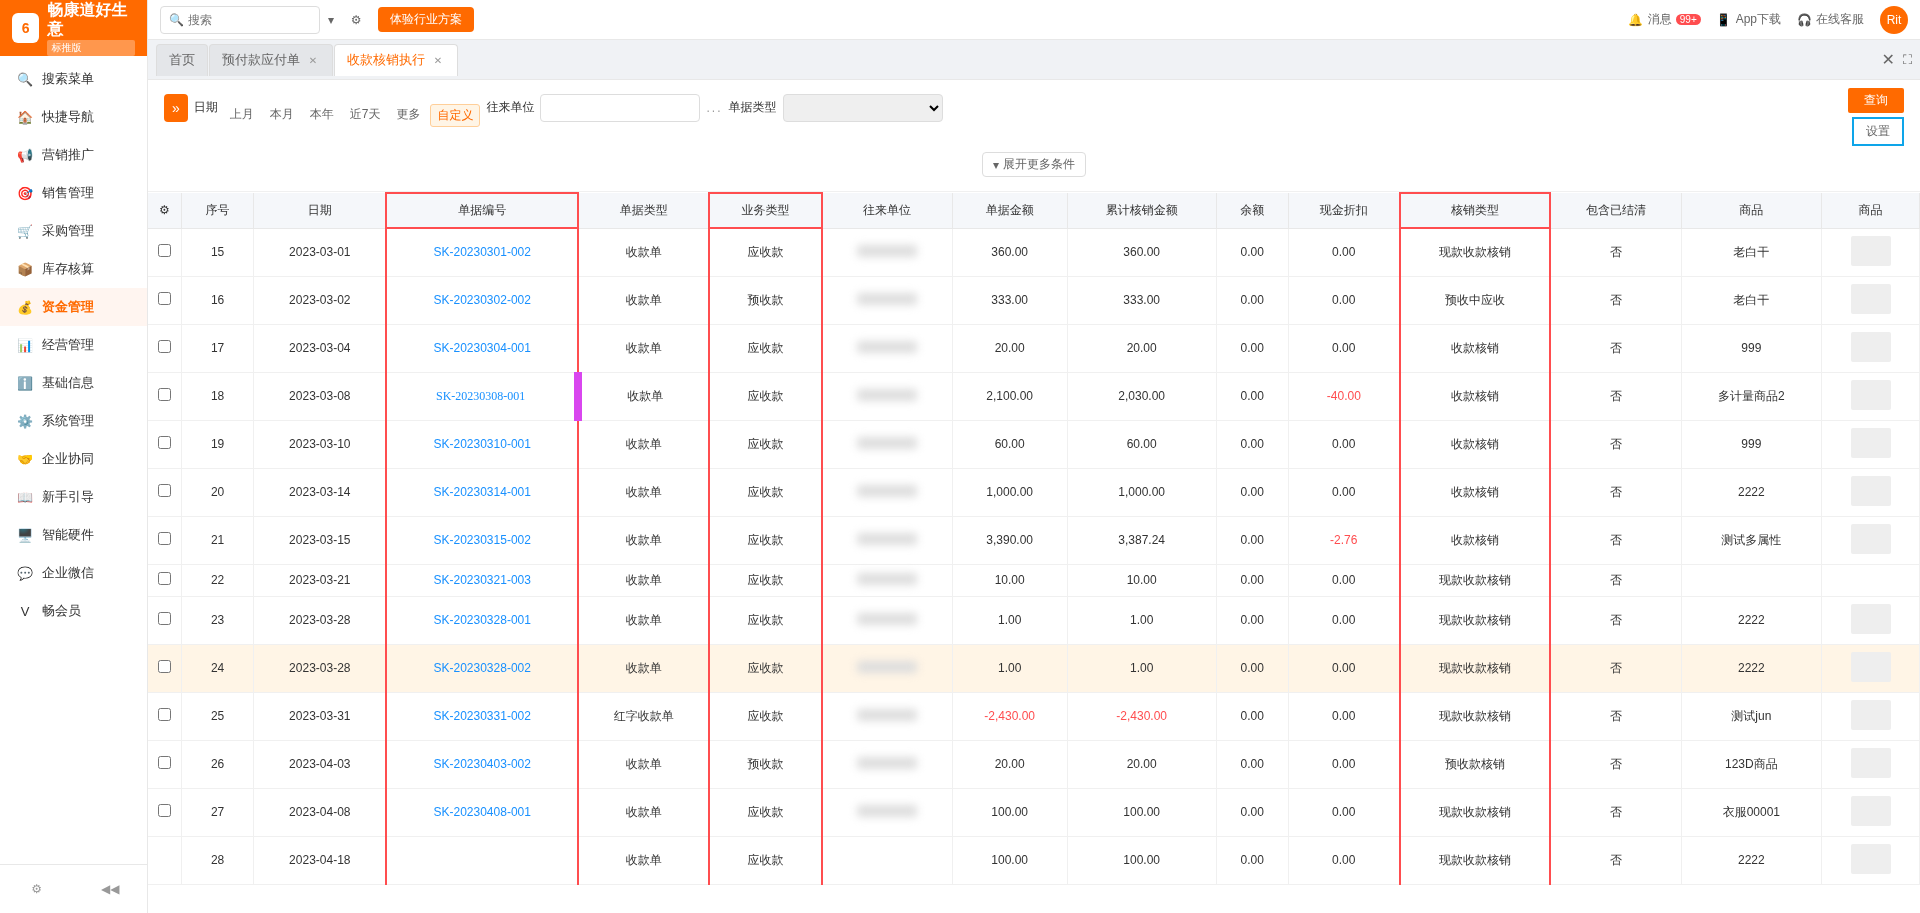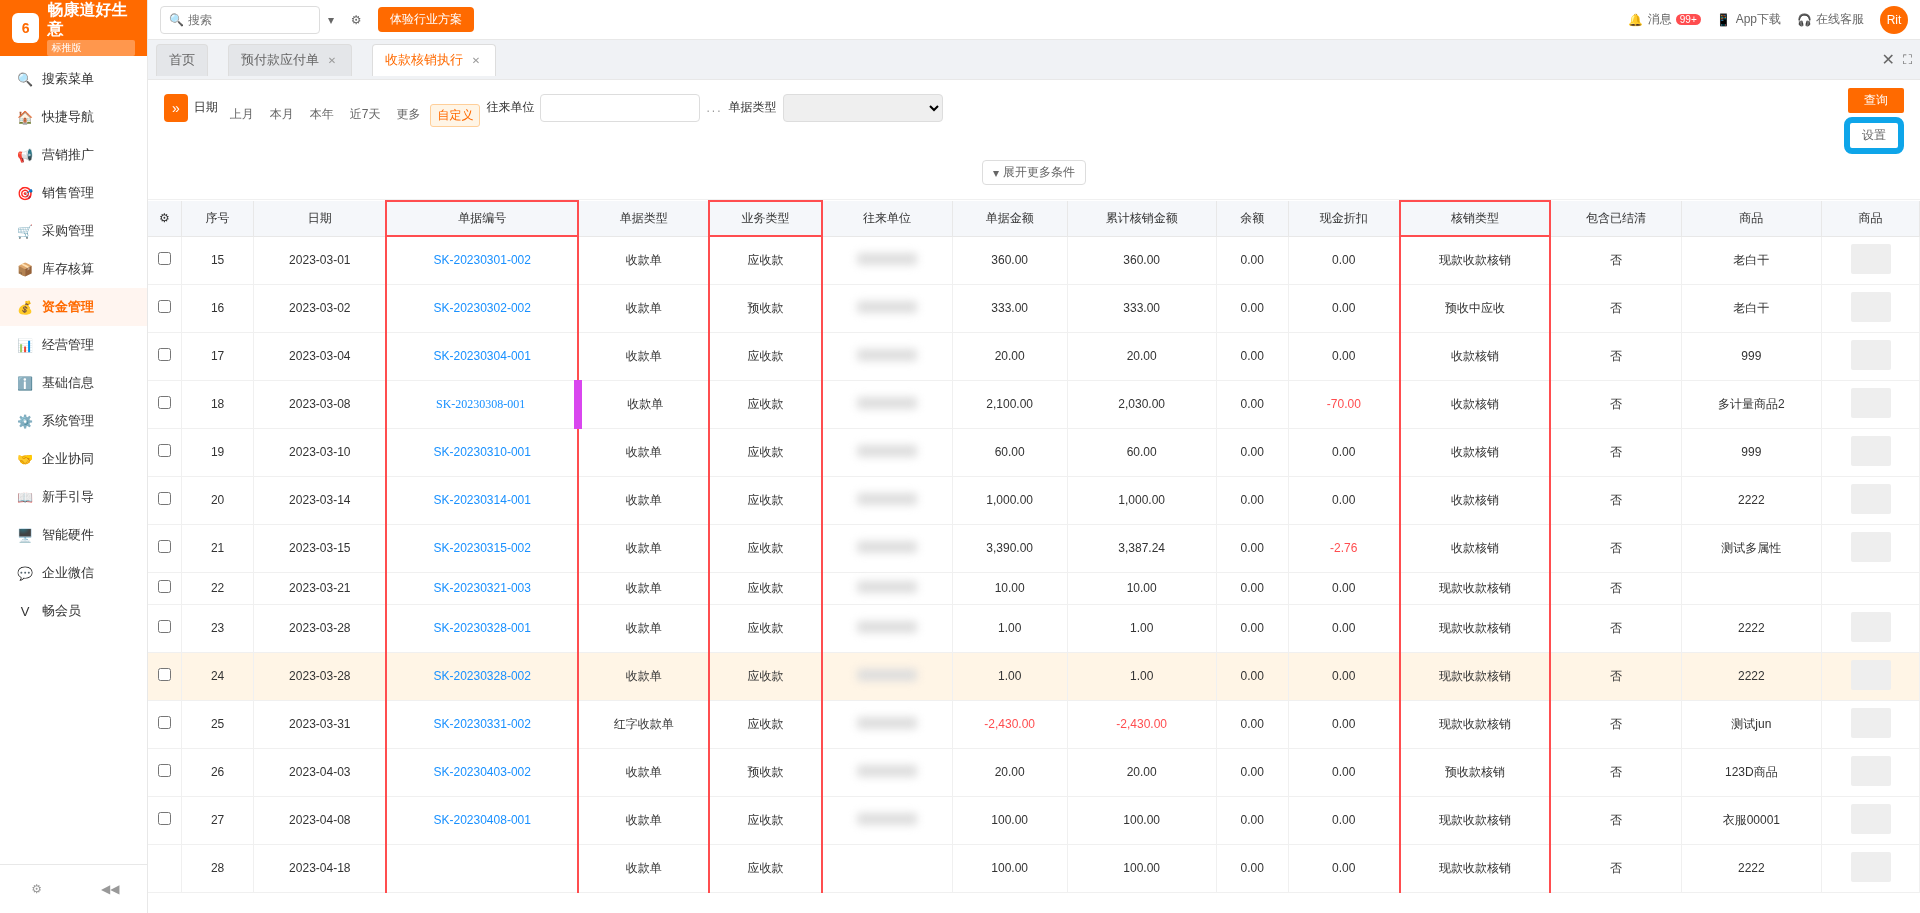--- a/index.html
+++ b/index.html
@@ -28,21 +28,21 @@
     .topbar-dropdown { display: flex; align-items: center; gap: 4px; cursor: pointer; color: #666; }
     .topbar-gear { width: 28px; height: 28px; display: flex; align-items: center; justify-content: center; cursor: pointer; color: #666; }
     .topbar-btn { background: #ff6a00; color: #fff; border: none; border-radius: 4px; padding: 4px 12px; font-size: 12px; cursor: pointer; }
     .topbar-right { margin-left: auto; display: flex; align-items: center; gap: 16px; }
     .topbar-right-item { display: flex; align-items: center; gap: 4px; cursor: pointer; color: #666; font-size: 12px; position: relative; }
     .badge { background: #ff4d4f; color: #fff; border-radius: 8px; font-size: 10px; padding: 0 4px; min-width: 16px; text-align: center; }
     .topbar-avatar { width: 28px; height: 28px; border-radius: 50%; background: #ff6a00; color: #fff; display: flex; align-items: center; justify-content: center; font-size: 12px; cursor: pointer; }
 
     
     .tabbar { height: 40px; background: #f0f2f5; border-bottom: 1px solid #e8e8e8; display: flex; align-items: center; padding: 0 8px; gap: 0; }
-    .tab { height: 32px; display: flex; align-items: center; padding: 7px 12px; gap: 6px; cursor: pointer; font-size: 13px; color: #666; background: #e4e6e9; border-radius: 4px 4px 0 0; margin-right: 20px; border: 1px solid #ddd; border-bottom: none; }
+    .tab { height: 32px; display: flex; align-items: center; padding: 7px 12px; gap: 6px; cursor: pointer; font-size: 13px; color: #666; background: #e4e6e9; border-radius: 4px 4px 0 0; margin-right: 1px; border: 1px solid #ddd; border-bottom: none; }
     .tab.active { background: #fff; color: #ff6a00; border-color: #ddd; }
     .tab-close { width: 14px; height: 14px; display: flex; align-items: center; justify-content: center; border-radius: 50%; color: #999; font-size: 10px; }
     .tabbar-right { margin-left: auto; display: flex; align-items: center; gap: 8px; }
     .tabbar-right-icon { cursor: pointer; color: #666; font-size: 16px; }
     .page-header { padding: 12px 16px 8px; display: flex; align-items: center; justify-content: space-between; background: #fff; border-bottom: 1px solid #f0f0f0; }
     .page-title { font-size: 16px; font-weight: bold; color: #333; }
     .page-actions { display: flex; gap: 8px; }
     .page-action-btn { display: flex; align-items: center; gap: 4px; color: #ff6a00; cursor: pointer; font-size: 12px; border: 1px solid #ff6a00; border-radius: 4px; padding: 3px 10px; }
 
     
@@ -50,21 +50,21 @@
     .filter-item { display: flex; align-items: center; gap: 6px; font-size: 12px; color: #666; }
     .filter-label { color: #333; font-weight: 500; white-space: nowrap; }
     .date-shortcuts { display: flex; gap: 4px; margin-top: 16px; }
     .date-shortcut { padding: 2px 6px; border-radius: 3px; cursor: pointer; color: #666; font-size: 12px; }
     .date-custom { background: #fff5e6; color: #ff6a00; border: 1px solid #ffcf99; border-radius: 3px; padding: 2px 6px; font-size: 12px; cursor: pointer; }
     .filter-date-range { color: #ff6a00; font-size: 12px; }
     .filter-input { border: 1px solid #ddd; border-radius: 4px; height: 28px; padding: 0 8px; font-size: 12px; width: 180px; }
     .filter-select { border: 1px solid #ddd; border-radius: 4px; height: 28px; padding: 0 8px; font-size: 12px; width: 160px; }
     .filter-more { color: #999; font-size: 12px; letter-spacing: 2px; }
     .filter-query-btn { background: #ff6a00; color: #fff; border: none; border-radius: 2px; padding: 4px 16px; font-size: 12px; cursor: pointer; }
-    .filter-set-btn { background: #fff; color: #666; border: 6px solid #0ea5e9; border-radius: 8px; padding: 4px 12px; font-size: 12px; cursor: pointer; margin-left: 25px; }
+    .filter-set-btn { background: #fff; color: #666; border: 2px solid #0ea5e9; border-radius: 0; padding: 4px 12px; font-size: 12px; cursor: pointer; margin-left: 25px; }
     .expand-btn { display: flex; align-items: center; gap: 4px; cursor: pointer; color: #666; font-size: 12px; border: 1px solid #ddd; border-radius: 4px; padding: 3px 10px; background: #fff; }
 
     
     .table-container { flex: 1; overflow: auto; background: #fff; margin: 0; }
     table { width: 100%; border-collapse: collapse; font-size: 12px; }
     thead tr { background: #f5f7fa; }
     th { padding: 8px 10px; text-align: center; color: #333; font-weight: 500; border-bottom: 1px solid #e8e8e8; border-right: 1px solid #e8e8e8; white-space: nowrap; position: sticky; top: 0; background: #f5f7fa; z-index: 1; }
     td { padding: 7px 10px; text-align: center; border-bottom: 1px solid #f0f0f0; border-right: 1px solid #f0f0f0; color: #333; white-space: nowrap; }
     tr.highlighted td { background: #fff5e6; }
     .link { color: #1890ff; cursor: pointer; text-decoration: none; }
@@ -337,21 +337,21 @@
     <td><input type="checkbox" style=""></td>
     <td>18</td>
     <td>2023-03-08</td>
     <td style="border-left:2px solid #ff4d4f;border-right:8px solid #d946ef;font-family:Liberation Serif, serif;"><a class="link">SK-20230308-001</a></td>
     <td>收款单</td>
     <td style="border-left:2px solid #ff4d4f;border-right:2px solid #ff4d4f;">应收款</td>
     <td><span class="blurred">&nbsp;&nbsp;&nbsp;&nbsp;&nbsp;&nbsp;&nbsp;</span></td>
     <td class="">2,100.00</td>
     <td class="">2,030.00</td>
     <td>0.00</td>
-    <td class="negative">-70.00</td>
+    <td class="negative">-40.00</td>
     <td style="border-left:2px solid #ff4d4f;border-right:2px solid #ff4d4f;">收款核销</td>
     <td>否</td>
     <td>多计量商品2</td>
     <td>
       <div style="width:40px;height:30px;background:#eee;border-radius:2px;display:inline-block;"></div>
     </td>
   </tr>
           <tr>
     <td><input type="checkbox" style=""></td>
     <td>19</td>

